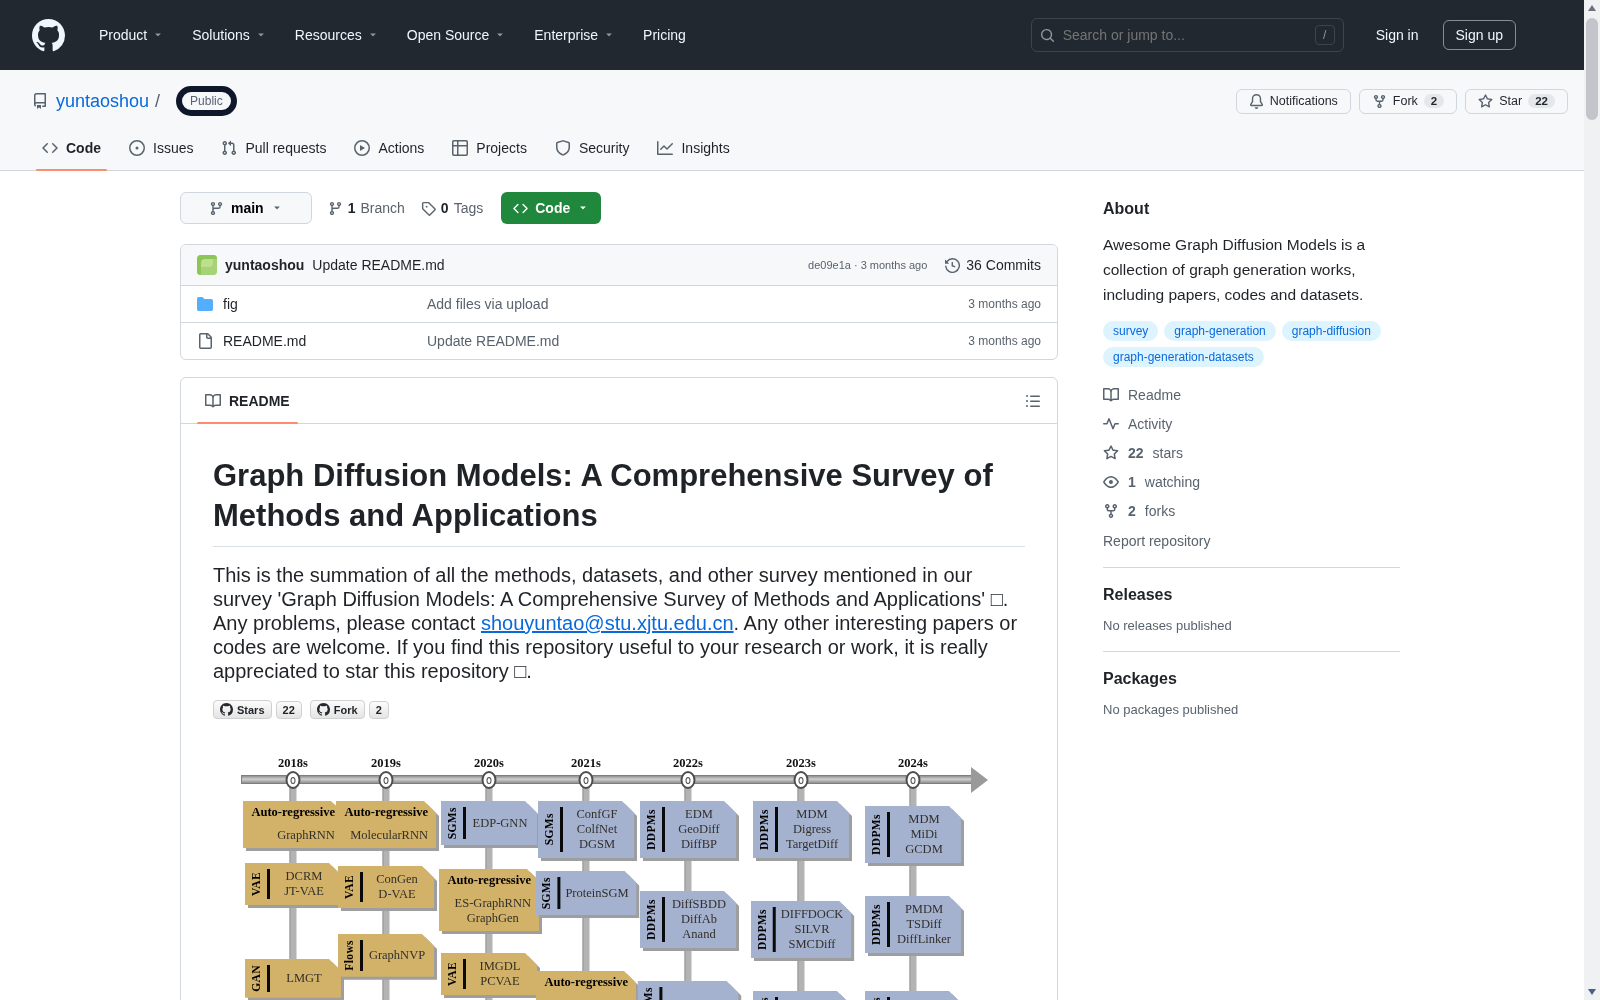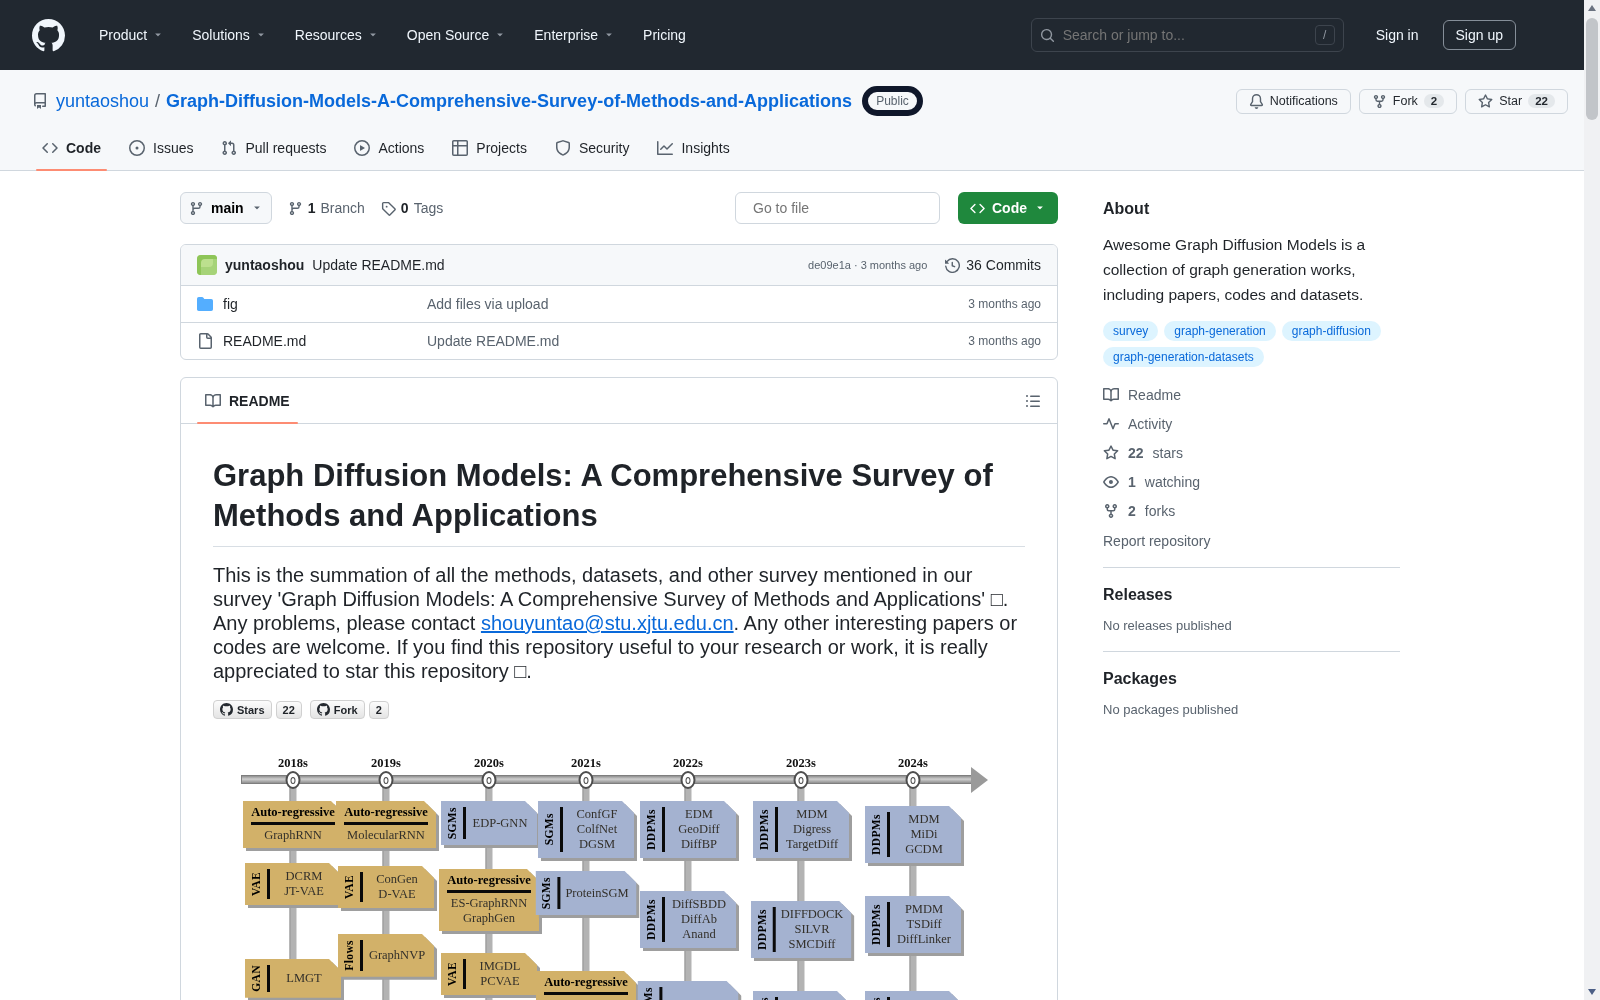--- a/index.html
+++ b/index.html
@@ -37,21 +37,21 @@
   .tab.active { font-weight:700; }
   .tab.active:after { content:""; position:absolute; left:4px; right:4px; bottom:-1px; height:2px; background:#fd8c73; border-radius:3px; }
 
   
   .content { display:flex; padding:21px 0 0 180px; }
   .main-col { width:878px; }
   .sidebar { width:297px; margin-left:45px; }
 
   
   .toolbar { display:flex; align-items:center; }
-  .btn-branch { display:flex; align-items:center; gap:7px; background:#f6f8fa; border:1px solid #d0d7de; border-radius:6px; height:32px; padding:0 8px; font-size:14px; font-weight:600; cursor:pointer; font-family:inherit; }
+  .btn-branch { display:flex; align-items:center; gap:7px; background:#f6f8fa; border:1px solid #d0d7de; border-radius:6px; height:32px; padding:0 28px; font-size:14px; font-weight:600; cursor:pointer; font-family:inherit; }
   .btn-branch .ic, .btn-branch .chev { color:#59636e; }
   .meta-links { display:flex; align-items:center; gap:16px; margin-left:16px; font-size:14px; color:#59636e; }
   .meta-link { display:flex; align-items:center; gap:5px; cursor:pointer; }
   .meta-link b { color:#1f2328; }
   .goto-file { margin-left:auto; display:flex; align-items:center; gap:7px; width:205px; height:32px; border:1px solid #d0d7de; border-radius:6px; background:#fff; padding:0 10px; color:#59636e; }
   .goto-file input { flex:1; border:none; outline:none; font-size:14px; color:#59636e; font-family:inherit; background:transparent; }
   .btn-code { margin-left:18px; display:flex; align-items:center; gap:7px; background:#1f883d; color:#fff; border:none; border-radius:6px; height:32px; padding:0 12px; font-size:14px; font-weight:600; cursor:pointer; font-family:inherit; }
 
   
   .files-box { margin-top:20px; border:1px solid #d0d7de; border-radius:6px; overflow:hidden; }
@@ -87,21 +87,21 @@
   
   .timeline { position:relative; margin:37px 0 0 28px; width:770px; height:300px; font-family:"Liberation Serif","DejaVu Serif",serif; color:#2b2b2b; }
   .tl-bar { position:absolute; left:0; top:19px; width:732px; height:9px; background:linear-gradient(#8f8f8f,#cfcfcf 45%,#8f8f8f); border:1px solid #7e7e7e; }
   .tl-arrowhead { position:absolute; left:730px; top:11px; width:0; height:0; border-left:17px solid #9a9a9a; border-top:13px solid transparent; border-bottom:13px solid transparent; }
   .tl-col { position:absolute; top:0; height:100%; }
   .tl-year { position:absolute; top:0; left:0; transform:translateX(-50%); font-size:12.5px; font-weight:700; color:#111; white-space:nowrap; }
   .tl-node { position:absolute; top:15px; left:0; transform:translateX(-50%); width:15px; height:18px; background:#fff; border:2px solid #4d4d4d; border-radius:50%; z-index:3; display:flex; align-items:center; justify-content:center; }
   .tl-node i { width:5px; height:7px; border:1.5px solid #4d4d4d; border-radius:50%; }
   .tl-line { position:absolute; top:30px; bottom:0; left:0; transform:translateX(-50%); width:7px; background:#b3b3b3; border-left:1px solid #969696; z-index:0; }
   .tlbox { position:absolute; left:0; transform:translateX(-50%); z-index:2; filter:drop-shadow(3px 3px 0 #9e9e9e); }
-  .tlbox-in { clip-path:polygon(0 0, calc(100% - 12px) 0, 100% 12px, 100% 100%, 0 100%); }
+  .tlbox-in { clip-path:polygon(0 0, calc(100% - 12px) 0, 100% 12px, 100% 100%, 0 100%);align-items:flex-end; }
   .tlbox.tan .tlbox-in { background:#d2b169; }
   .tlbox.blue .tlbox-in { background:#a4b2d0; }
   .tlbox.top .tlbox-in { display:flex; flex-direction:column; padding:4px 8px 5px; min-width:100px; }
   .tl-toplabel { font-weight:700; font-size:12.5px; text-align:center; color:#000; white-space:nowrap; }
   .tl-hrule { height:3px; background:#0a0a0a; margin:2px 0 3px; }
   .tlbox.side .tlbox-in { display:flex; align-items:center; gap:5px; padding:6px 8px 6px 5px; min-width:96px; }
   .tl-sidelabel { writing-mode:vertical-rl; transform:rotate(180deg); font-weight:700; font-size:11.5px; color:#000; letter-spacing:.4px; }
   .tl-vrule { align-self:stretch; width:3px; background:#0a0a0a; }
   .tl-lines { flex:1; display:flex; flex-direction:column; text-align:center; font-size:12.5px; line-height:15px; min-width:58px; min-height:15px; color:#33302a; }
 
@@ -180,21 +180,20 @@
 
 <div class="repo-head">
   <div class="title-row">
     <span class="repo-icon">
       <svg viewBox="0 0 16 16" width="16" height="16" fill="currentColor">
           <path d="M2 2.5A2.5 2.5 0 0 1 4.5 0h8.75a.75.75 0 0 1 .75.75v12.5a.75.75 0 0 1-.75.75h-2.5a.75.75 0 0 1 0-1.5h1.75v-2h-8a1 1 0 0 0-.714 1.7.75.75 0 1 1-1.072 1.05A2.495 2.495 0 0 1 2 11.5Zm10.5-1h-8a1 1 0 0 0-1 1v6.708A2.486 2.486 0 0 1 4.5 9h8ZM5 12.25a.25.25 0 0 1 .25-.25h3.5a.25.25 0 0 1 .25.25v3.25a.25.25 0 0 1-.4.2l-1.45-1.087a.249.249 0 0 0-.3 0L5.4 15.7a.25.25 0 0 1-.4-.2Z"></path>
         </svg>
     </span>
     <a class="repo-owner">yuntaoshou</a>
     <span class="repo-sep">/</span>
-    <a class="repo-name">Graph-Diffusion-Models-A-Comprehensive-Survey-of-Methods-and-Applications</a>
     <span class="pill-public">Public</span>
     <div class="head-actions">
       <button class="hbtn">
         <svg class="ic" viewBox="0 0 16 16" width="15" height="15" fill="currentColor">
             <path d="M8 16a2 2 0 0 0 1.985-1.75c.017-.137-.097-.25-.235-.25h-3.5c-.138 0-.252.113-.235.25A2 2 0 0 0 8 16ZM3 5a5 5 0 0 1 10 0v2.947c0 .05.015.098.042.139l1.703 2.555A1.519 1.519 0 0 1 13.482 13H2.518a1.516 1.516 0 0 1-1.263-2.36l1.703-2.554A.255.255 0 0 0 3 7.947Zm5-3.5A3.5 3.5 0 0 0 4.5 5v2.947c0 .346-.102.683-.294.97l-1.703 2.556a.017.017 0 0 0-.003.01l.001.006.004.006.006.004.007.001h10.964l.007-.001.006-.004.004-.006.001-.007a.017.017 0 0 0-.003-.01l-1.703-2.554a1.745 1.745 0 0 1-.294-.97V5A3.5 3.5 0 0 0 8 1.5Z"></path>
           </svg>
         <span>Notifications</span>
       </button>
       <button class="hbtn">
         <svg class="ic" viewBox="0 0 16 16" width="15" height="15" fill="currentColor">
@@ -281,26 +280,20 @@
           <b>1</b>
           <span>Branch</span>
         </span>
         <span class="meta-link">
           <svg viewBox="0 0 16 16" width="15" height="15" fill="currentColor">
               <path d="M1 7.775V2.75C1 1.784 1.784 1 2.75 1h5.025c.464 0 .91.184 1.238.513l6.25 6.25a1.75 1.75 0 0 1 0 2.474l-5.026 5.026a1.75 1.75 0 0 1-2.474 0l-6.25-6.25A1.752 1.752 0 0 1 1 7.775Zm1.5 0c0 .066.026.13.073.177l6.25 6.25a.25.25 0 0 0 .354 0l5.025-5.025a.25.25 0 0 0 0-.354l-6.25-6.25a.25.25 0 0 0-.177-.073H2.75a.25.25 0 0 0-.25.25ZM6 5a1 1 0 1 1 0 2 1 1 0 0 1 0-2Z"></path>
             </svg>
           <b>0</b>
           <span>Tags</span>
         </span>
-      </div>
-      <div class="goto-file">
-        <svg viewBox="0 0 16 16" width="15" height="15" fill="currentColor">
-            <path d="M10.68 11.74a6 6 0 0 1-7.922-8.982 6 6 0 0 1 8.982 7.922l3.04 3.04a.749.749 0 0 1-.326 1.275.749.749 0 0 1-.734-.215ZM11.5 7a4.499 4.499 0 1 0-8.997 0A4.499 4.499 0 0 0 11.5 7Z"></path>
-          </svg>
-        <input placeholder="Go to file" style="">
       </div>
       <button class="btn-code">
         <svg viewBox="0 0 16 16" width="15" height="15" fill="currentColor">
             <path d="m11.28 3.22 4.25 4.25a.75.75 0 0 1 0 1.06l-4.25 4.25a.749.749 0 0 1-1.275-.326.749.749 0 0 1 .215-.734L13.94 8l-3.69-3.72a.749.749 0 0 1 .326-1.275.749.749 0 0 1 .704.215Zm-6.56 0a.751.751 0 0 1 1.042.018.751.751 0 0 1 .018 1.042L2.06 8l3.72 3.72a.749.749 0 0 1-.326 1.275.749.749 0 0 1-.734-.215L.47 8.53a.75.75 0 0 1 0-1.06Z"></path>
           </svg>
         <span>Code</span>
         <svg viewBox="0 0 16 16" width="12" height="12" fill="currentColor">
             <path d="M4.427 6.427l3.396 3.396a.25.25 0 0 0 .354 0l3.396-3.396A.25.25 0 0 0 11.396 6H4.604a.25.25 0 0 0-.177.427Z"></path>
           </svg>
       </button>

